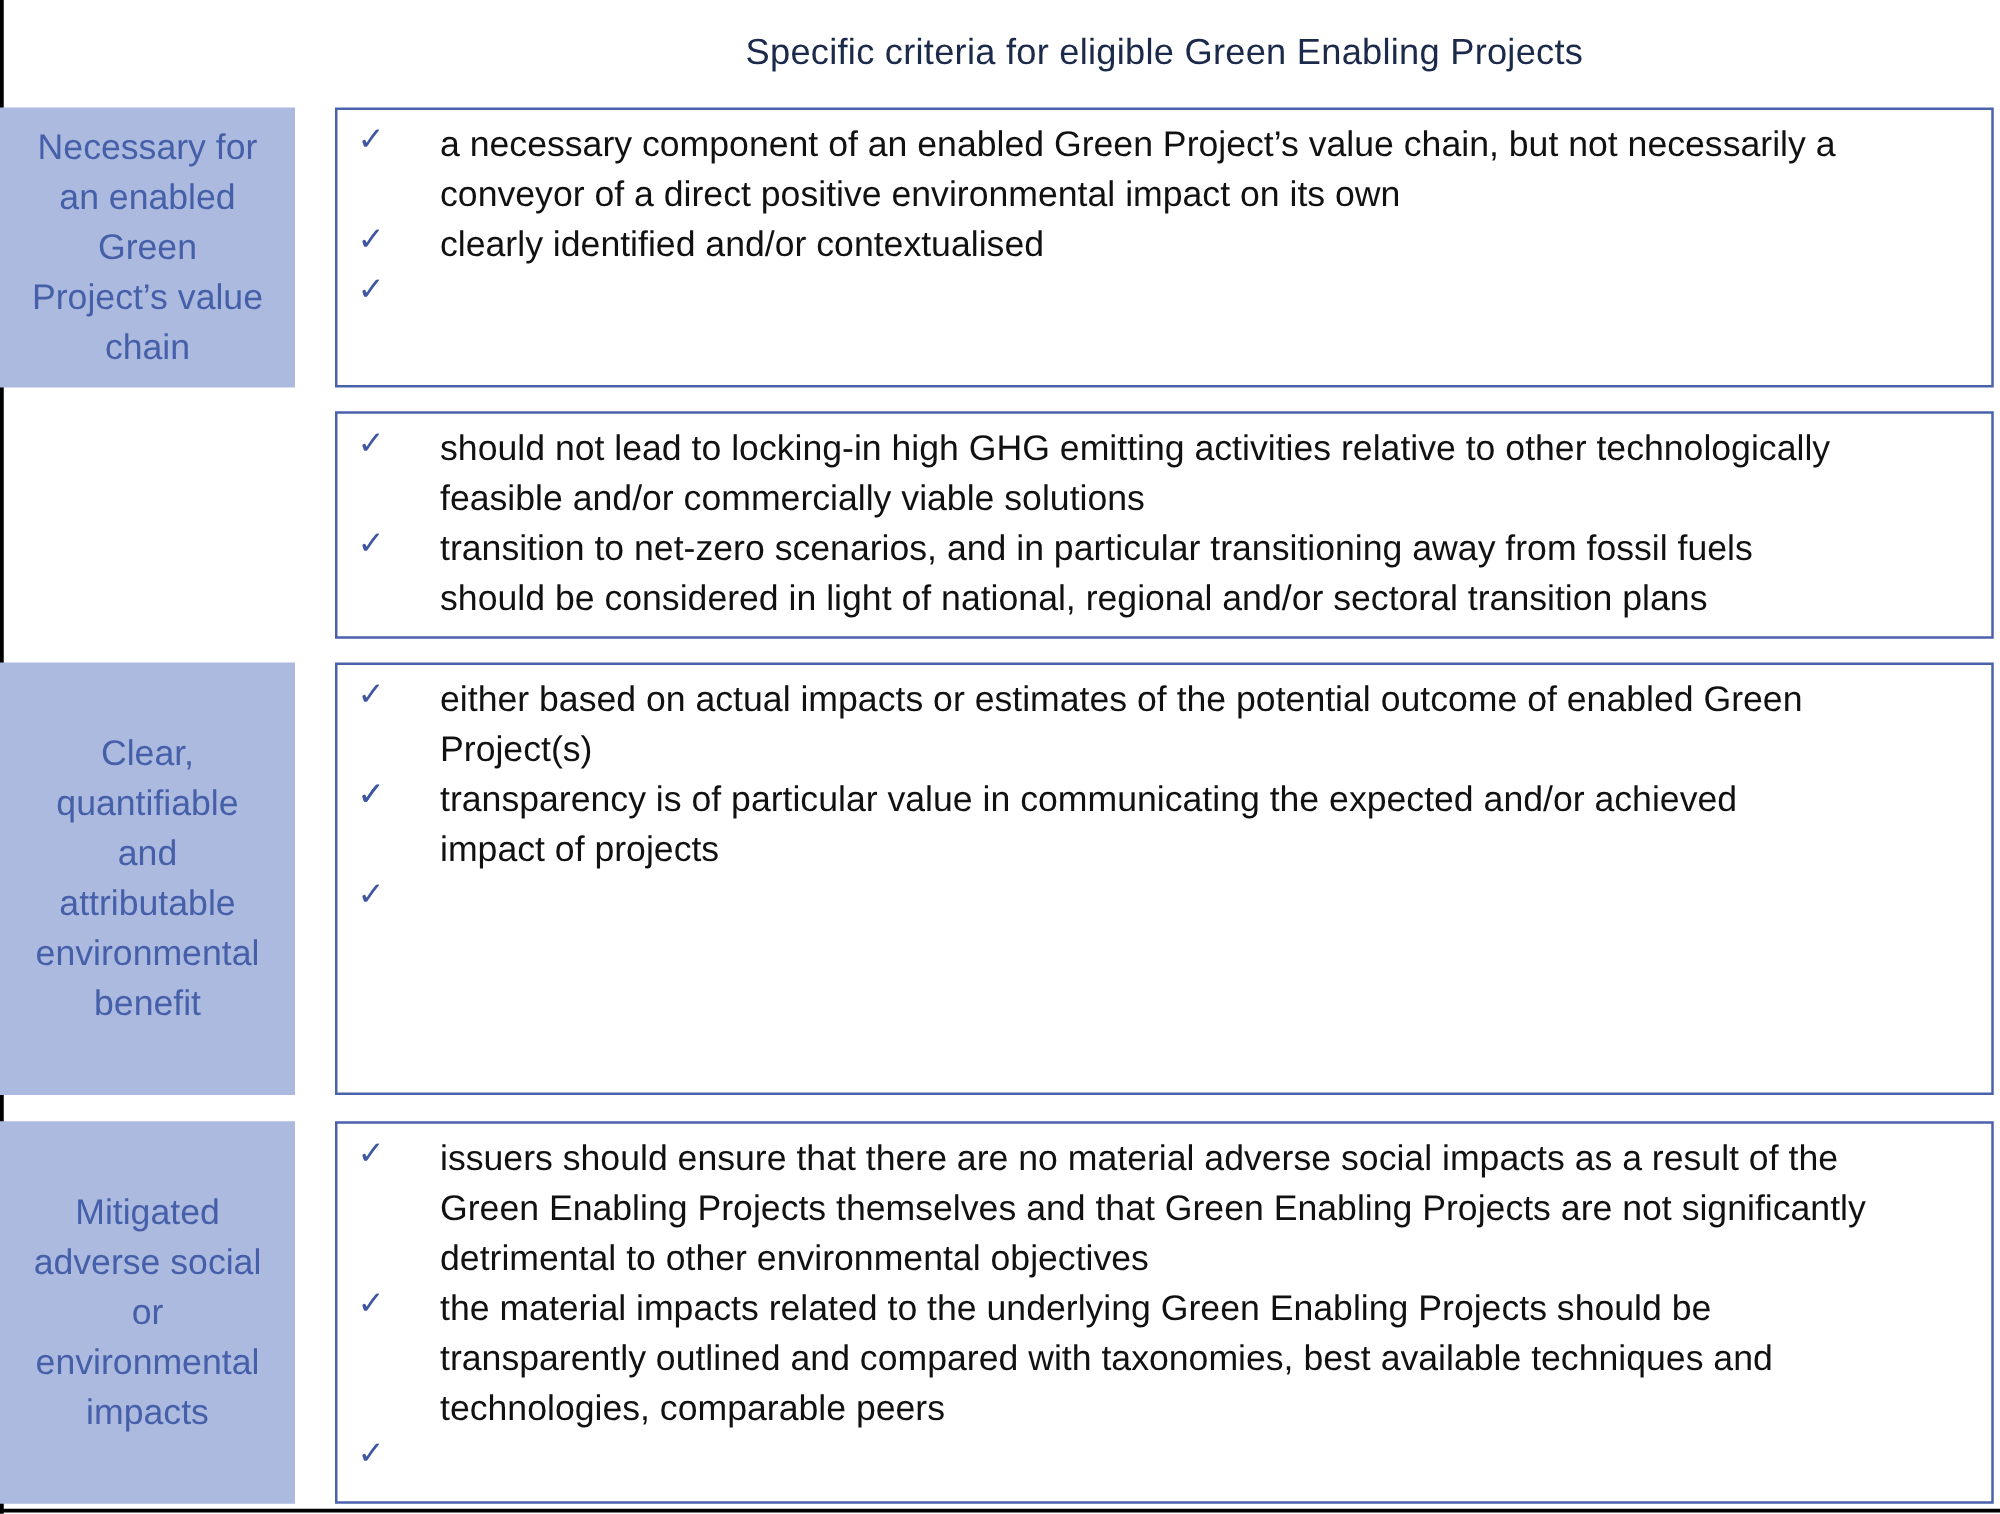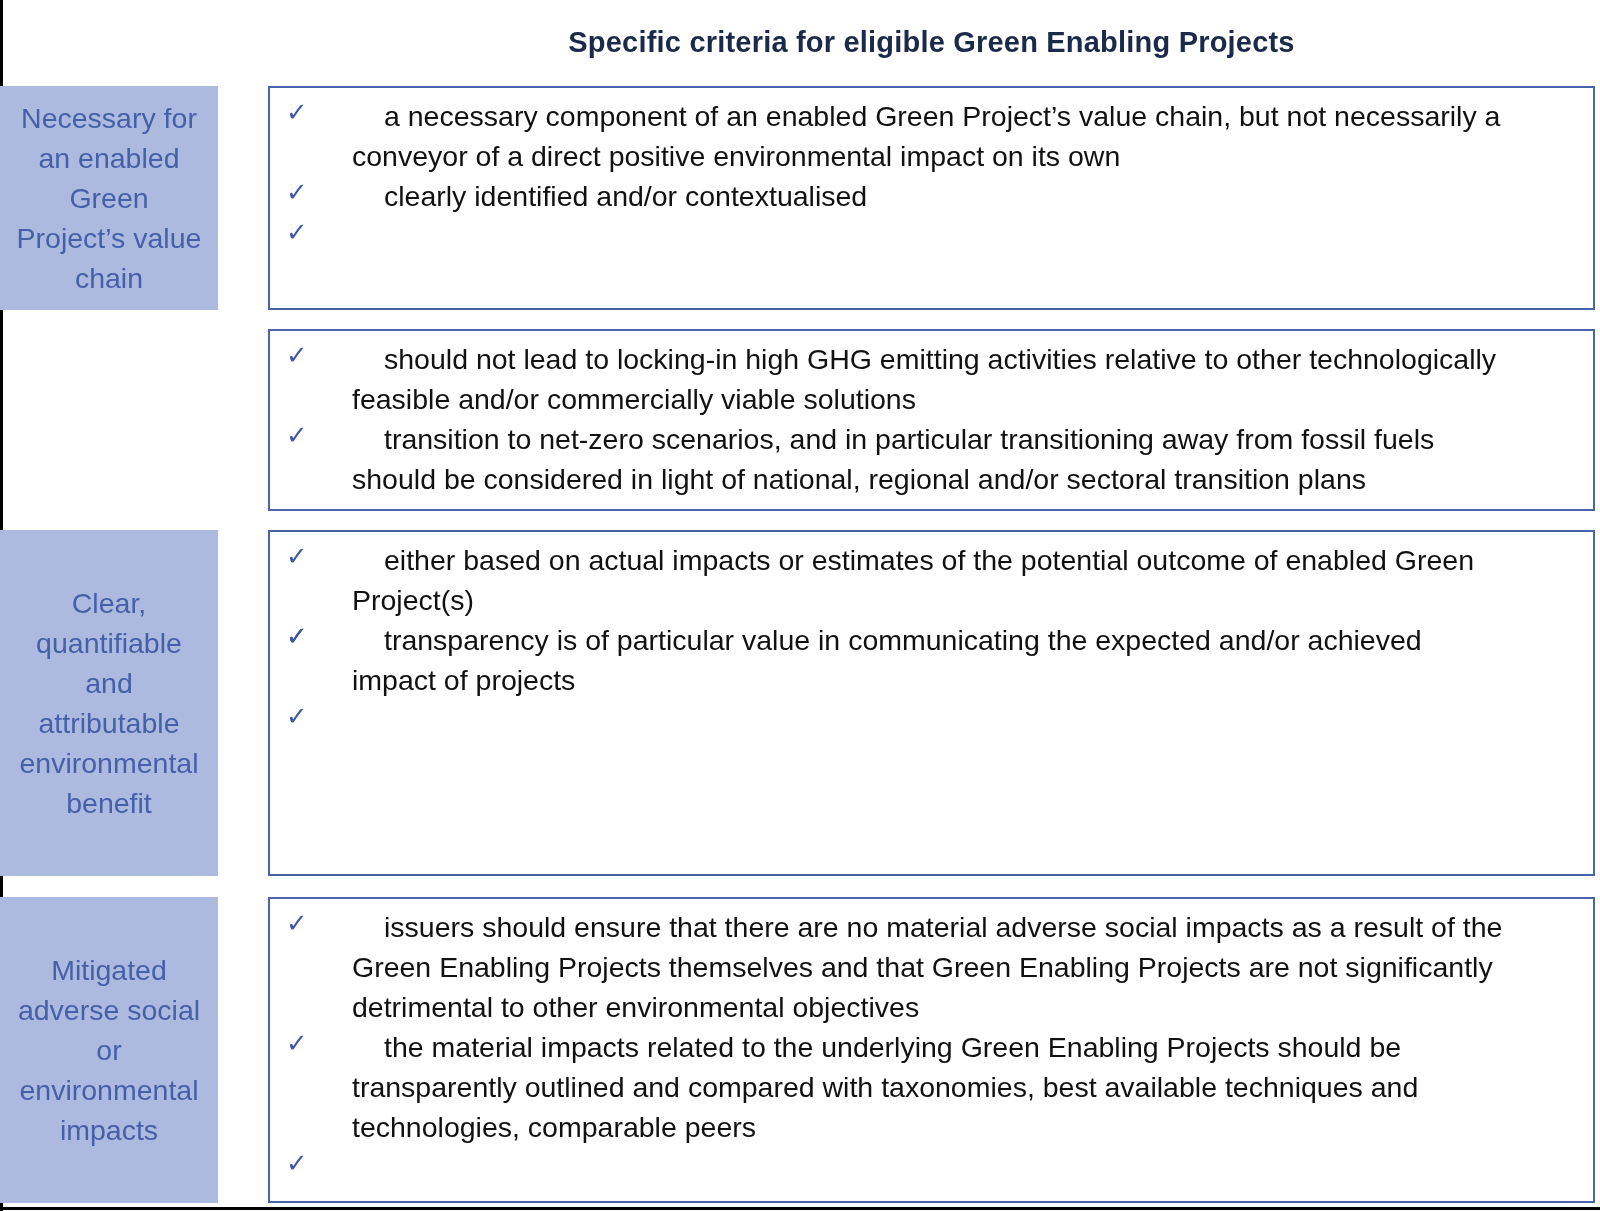--- a/index.html
+++ b/index.html
@@ -5,40 +5,40 @@
   html, body { margin: 0; padding: 0; }
   body {
     width: 1600px; height: 1211px; position: relative; overflow: hidden;
     background: #ffffff;
     font-family: "Liberation Sans", "DejaVu Sans", sans-serif;
   }
   .left-rule { position: absolute; left: 0; top: 0; width: 3px; height: 1211px; background: #000; }
   .bottom-rule { position: absolute; left: 0; top: 1207px; width: 1600px; height: 3px; background: #000; }
   .title {
     position: absolute; top: 26px; left: 268px; width: 1327px;
-    text-align: center; font-weight: bold; font-size: 29px; color: #1b2a4a;
+    text-align: center; font-weight: normal; font-size: 29px; color: #1b2a4a;
     letter-spacing: 0.2px;
   }
   .row { position: absolute; left: 0; width: 1600px; }
   .label {
-    position: absolute; left: 0; top: 0; width: 218px; height: 100%;
+    position: absolute; left: 0; top: 0; width: 236px; height: 100%;
     background: #adbae0;
     display: flex; align-items: center; justify-content: center; text-align: center;
     color: #4560a9; font-size: 28.5px; line-height: 40px;
     box-sizing: border-box; padding: 1px 4px;
   }
   .label span { display: block; white-space: pre-line; }
   .box {
     position: absolute; left: 268px; top: 0; width: 1327px; height: 100%;
     border: 2px solid #4a62ab; box-sizing: border-box; background: #fff;
     padding-top: 8px;
   }
   .item { position: relative; padding-left: 82px; padding-right: 10px; font-size: 28.5px; line-height: 40px; color: #111; }
   .check { position: absolute; left: 16px; top: -4px; color: #3d57a3; font-size: 26px; font-family: "DejaVu Sans", sans-serif; }
-  .item-text { white-space: pre-line; margin-left: 32px; }
+  .item-text { white-space: pre-line; }
 </style>
 </head>
 <body>
 
 <div class="left-rule"></div>
 <div class="bottom-rule"></div>
 
 <div class="title">Specific criteria  for eligible Green  Enabling Projects</div>
 
 <div class="row" style="top:86px; height:224px;">

